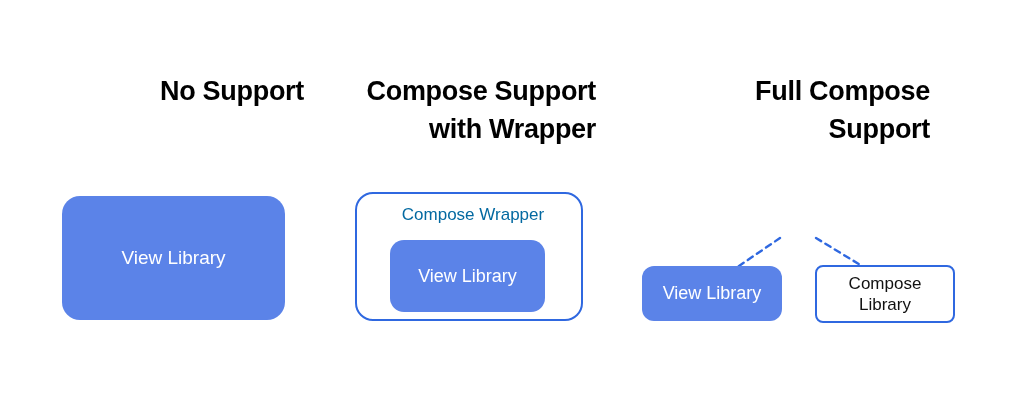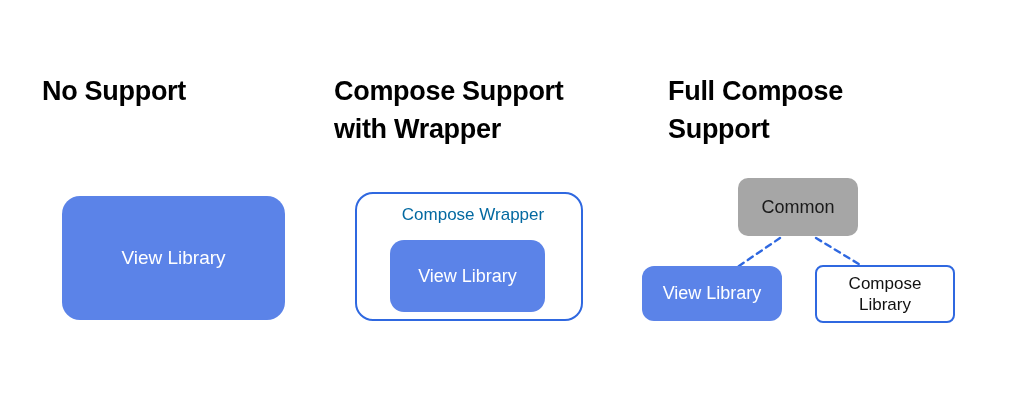--- a/index.html
+++ b/index.html
@@ -19,21 +19,21 @@
   #diagram {
     position: relative;
     width: 1024px;
     height: 409px;
     background: #ffffff;
   }
 
   
   .col-title {
     position: absolute;
-    text-align: left;
+    text-align: right;
     font-weight: bold;
     font-size: 27px;
     line-height: 38px;
     color: #000000;
     letter-spacing: -0.3px;
     white-space: pre-line;
   }
   #title-no-support      { left:  42px; top: 72px; width: 262px; }
   #title-wrapper-support { left: 334px; top: 72px; width: 262px; }
   #title-full-support    { left: 668px; top: 72px; width: 262px; }
@@ -149,23 +149,20 @@
 
   <div id="box-view-library-2" class="node filled-blue">
     <span class="node-label">View Library</span>
   </div>
 
   <svg id="connectors" width="1024" height="409" viewBox="0 0 1024 409" xmlns="http://www.w3.org/2000/svg">
     <line x1="780" y1="238" x2="736" y2="268" stroke="#2f68e0" stroke-width="2.4" stroke-dasharray="6 5" stroke-linecap="round"></line>
     <line x1="816" y1="238" x2="862" y2="266" stroke="#2f68e0" stroke-width="2.4" stroke-dasharray="6 5" stroke-linecap="round"></line>
   </svg>
 
-  <div id="box-common" class="node filled-gray">
-    <span class="node-label">Common</span>
-  </div>
 
   <div id="box-view-library-3" class="node filled-blue">
     <span class="node-label">View Library</span>
   </div>
 
   <div id="box-compose-library" class="node outline-blue">
     <span class="node-label">Compose
 Library</span>
   </div>
 

